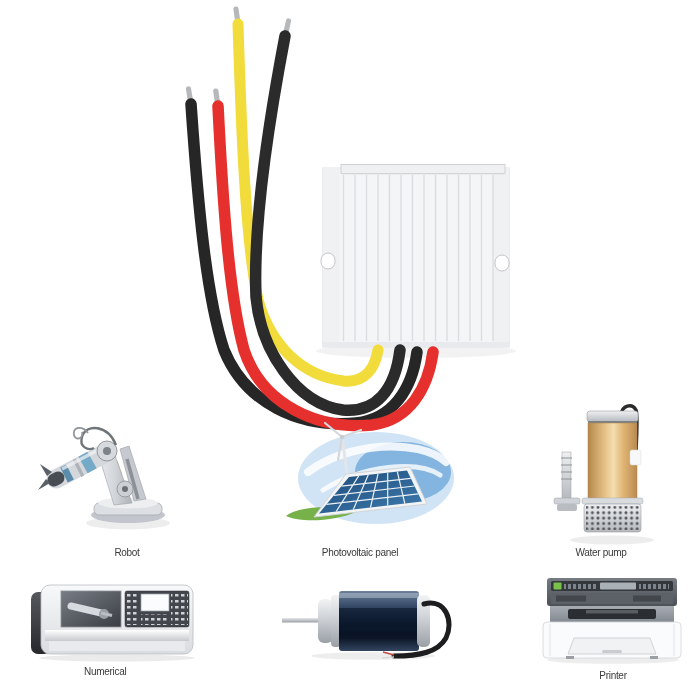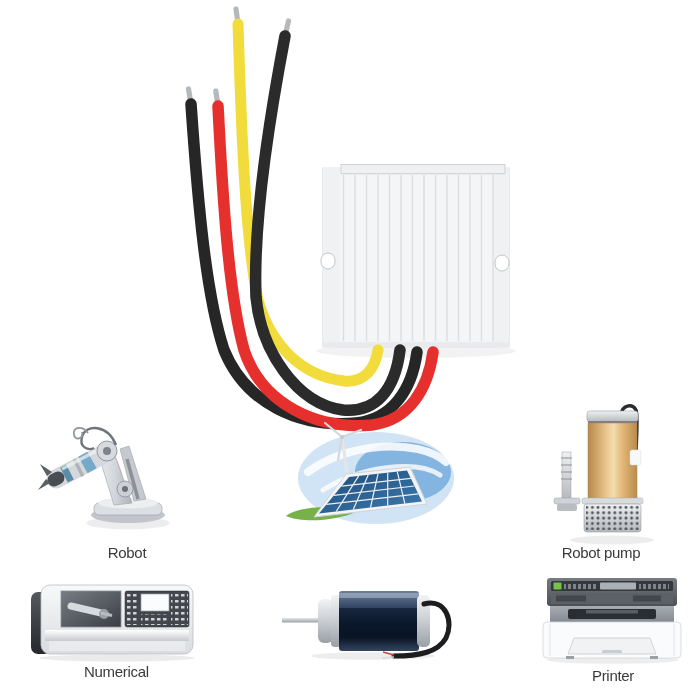--- a/index.html
+++ b/index.html
@@ -1,20 +1,20 @@
 <!DOCTYPE html>
 <html><head>
 <meta charset="utf-8">
 <style>
   html,body{margin:0;padding:0;background:#ffffff;}
   .stage{position:relative;width:700px;height:700px;background:#ffffff;overflow:hidden;
          font-family:"Liberation Sans",sans-serif;}
   .abs{position:absolute;}
   figure{margin:0;padding:0;}
-  .caption{position:absolute;font-size:15px;letter-spacing:-0.3px;color:#3a3a3a;
+  .caption{position:absolute;font-size:10px;letter-spacing:-0.3px;color:#3a3a3a;
            line-height:19.5px;white-space:pre;}
   .caption.center{text-align:center;}
 </style>
 </head>
 <body>
 
 <div class="stage">
 
   <svg class="abs" style="left:0;top:0" width="700" height="445" viewBox="0 0 700 445">
     <g>
@@ -100,20 +100,21 @@
         <circle cx="74" cy="17" r="2.2" fill="#c8ccd0"></circle>
       </g>
       <path d="M18 96 C30 86 70 84 88 92 C70 100 36 104 18 96 Z" fill="#76b14a"></path>
       <path d="M78 54 L142 47 L159 84 L46 97 Z" fill="#f2f4f6" stroke="#d0d4d8" stroke-width="1"></path>
       <path d="M81 57 L139 50.5 L154 81.5 L51 93.5 Z" fill="url(#pv-cell)"></path>
       <path d="M73.5 66.1 L142.8 58.3 M66 75.3 L146.5 66 M58.5 84.4 L150.3 73.8
                M90.7 55.9 L68.2 91.5 M100.3 54.8 L85.3 89.5 M110 53.8 L102.5 87.5
                M119.7 52.7 L119.7 85.5 M129.3 51.6 L136.8 83.5" stroke="#ffffff" stroke-width="1.2" opacity="0.9" fill="none"></path>
     </svg>
   </figure>
+  <figcaption class="caption center" style="left:260px;top:543px;width:200px">Photovoltaic panel</figcaption>
 
   <figure class="abs" style="left:528px;top:402px">
     <svg width="150" height="145" viewBox="0 0 150 145">
       <defs>
         <linearGradient id="wp-gold" x1="0" y1="0" x2="1" y2="0">
           <stop offset="0" stop-color="#b5874a"></stop>
             <stop offset="0.35" stop-color="#e7c288"></stop>
           <stop offset="0.52" stop-color="#f4ddb0"></stop>
             <stop offset="0.7" stop-color="#e2b878"></stop>
           <stop offset="1" stop-color="#b98b4e"></stop>
@@ -134,21 +135,21 @@
       <rect x="102" y="48" width="11" height="15" rx="2" fill="#f7f8f9" stroke="#d9dcdf" stroke-width="0.5"></rect>
       <rect x="34" y="50" width="9" height="48" fill="url(#wp-silver)" stroke="#9a9ea3" stroke-width="0.5"></rect>
       <path d="M33 56 H44 M33 63 H44 M33 70 H44 M33 77 H44" stroke="#8d9196" stroke-width="1.2"></path>
       <rect x="26" y="96" width="26" height="6" rx="2" fill="#cfd2d6" stroke="#9a9ea3" stroke-width="0.5"></rect>
       <rect x="29" y="102" width="20" height="7" rx="2" fill="#b9bdc2"></rect>
       <rect x="54" y="96" width="61" height="6" rx="2" fill="#d9dcdf" stroke="#a6aaaf" stroke-width="0.5"></rect>
       <rect x="56" y="102" width="57" height="28" rx="3" fill="url(#wp-silver)" stroke="#9a9ea3" stroke-width="0.6"></rect>
       <rect x="58" y="104" width="53" height="24" fill="url(#wp-dots)"></rect>
     </svg>
   </figure>
-  <figcaption class="caption center" style="left:501px;top:543px;width:200px">Robot pump</figcaption>
+  <figcaption class="caption center" style="left:501px;top:543px;width:200px">Water pump</figcaption>
 
   <figure class="abs" style="left:25px;top:582px">
     <svg width="180" height="80" viewBox="0 0 180 80">
       <defs>
         <linearGradient id="cnc-dk" x1="0" y1="0" x2="0" y2="1">
           <stop offset="0" stop-color="#55585d"></stop>
             <stop offset="1" stop-color="#26282c"></stop>
         </linearGradient>
         <linearGradient id="cnc-body" x1="0" y1="0" x2="0" y2="1">
           <stop offset="0" stop-color="#f8f9fa"></stop>

